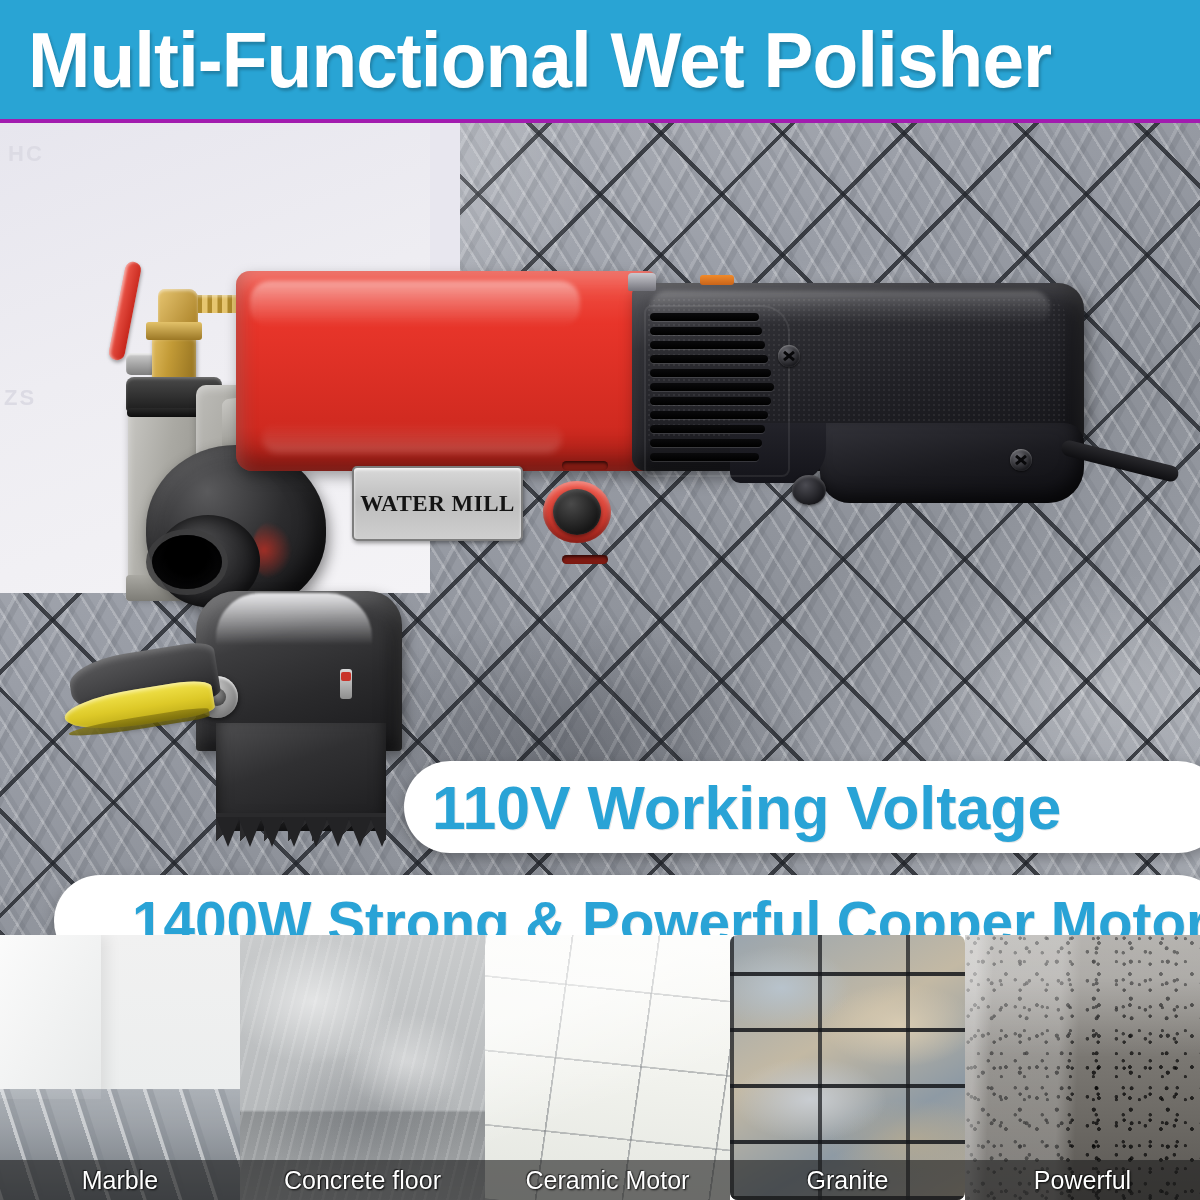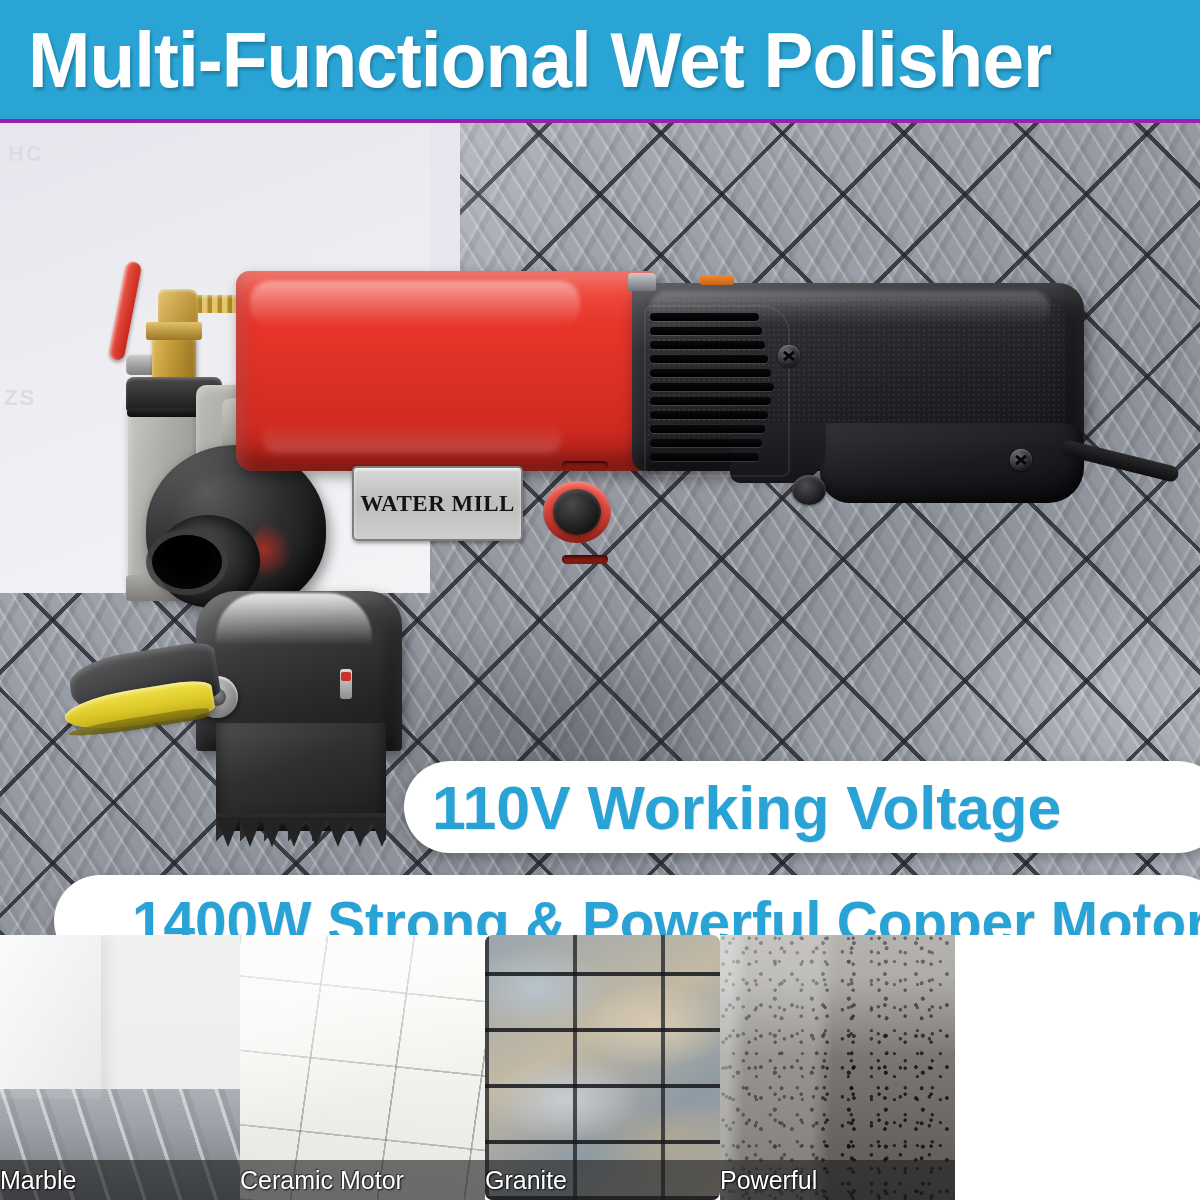--- a/index.html
+++ b/index.html
@@ -417,21 +417,21 @@
     position:absolute;left:0;top:935px;width:1200px;height:265px;
     display:flex;overflow:hidden;
   }
   .mat{
     position:relative;height:265px;overflow:hidden;
   }
   .mat-img{position:absolute;inset:0;}
   .mat-label-bar{
     position:absolute;left:0;right:0;bottom:0;height:40px;
     background:rgba(30,30,30,.62);
-    display:flex;align-items:center;margin-top:35px;
+    display:flex;align-items:center;justify-content:center;margin-top:35px;
   }
   .mat-label{
     color:#ffffff;font-size:25px;font-weight:normal;
     font-family:"Liberation Sans",sans-serif;
     text-shadow:1px 1px 2px rgba(0,0,0,.9), -1px -1px 1px rgba(0,0,0,.6);
     white-space:nowrap;
   }
   
   .img-marble{
     background:
@@ -615,20 +615,26 @@
   <div id="materials">
     <div class="mat" style="width:240px;">
       <div class="mat-img img-marble">
         <div class="img-marble-wall"></div>
       </div>
       <div class="mat-label-bar">
         <span class="mat-label">Marble</span>
       </div>
     </div>
     <div class="mat" style="width:245px;">
+      <div class="mat-img img-concrete"></div>
+      <div class="mat-label-bar">
+        <span class="mat-label">Concrete floor</span>
+      </div>
+    </div>
+    <div class="mat" style="width:245px;">
       <div class="mat-img img-ceramic"></div>
       <div class="mat-label-bar">
         <span class="mat-label">Ceramic Motor</span>
       </div>
     </div>
     <div class="mat" style="width:235px;border-radius:8px;">
       <div class="mat-img img-granite"></div>
       <div class="mat-label-bar">
         <span class="mat-label">Granite</span>
       </div>

